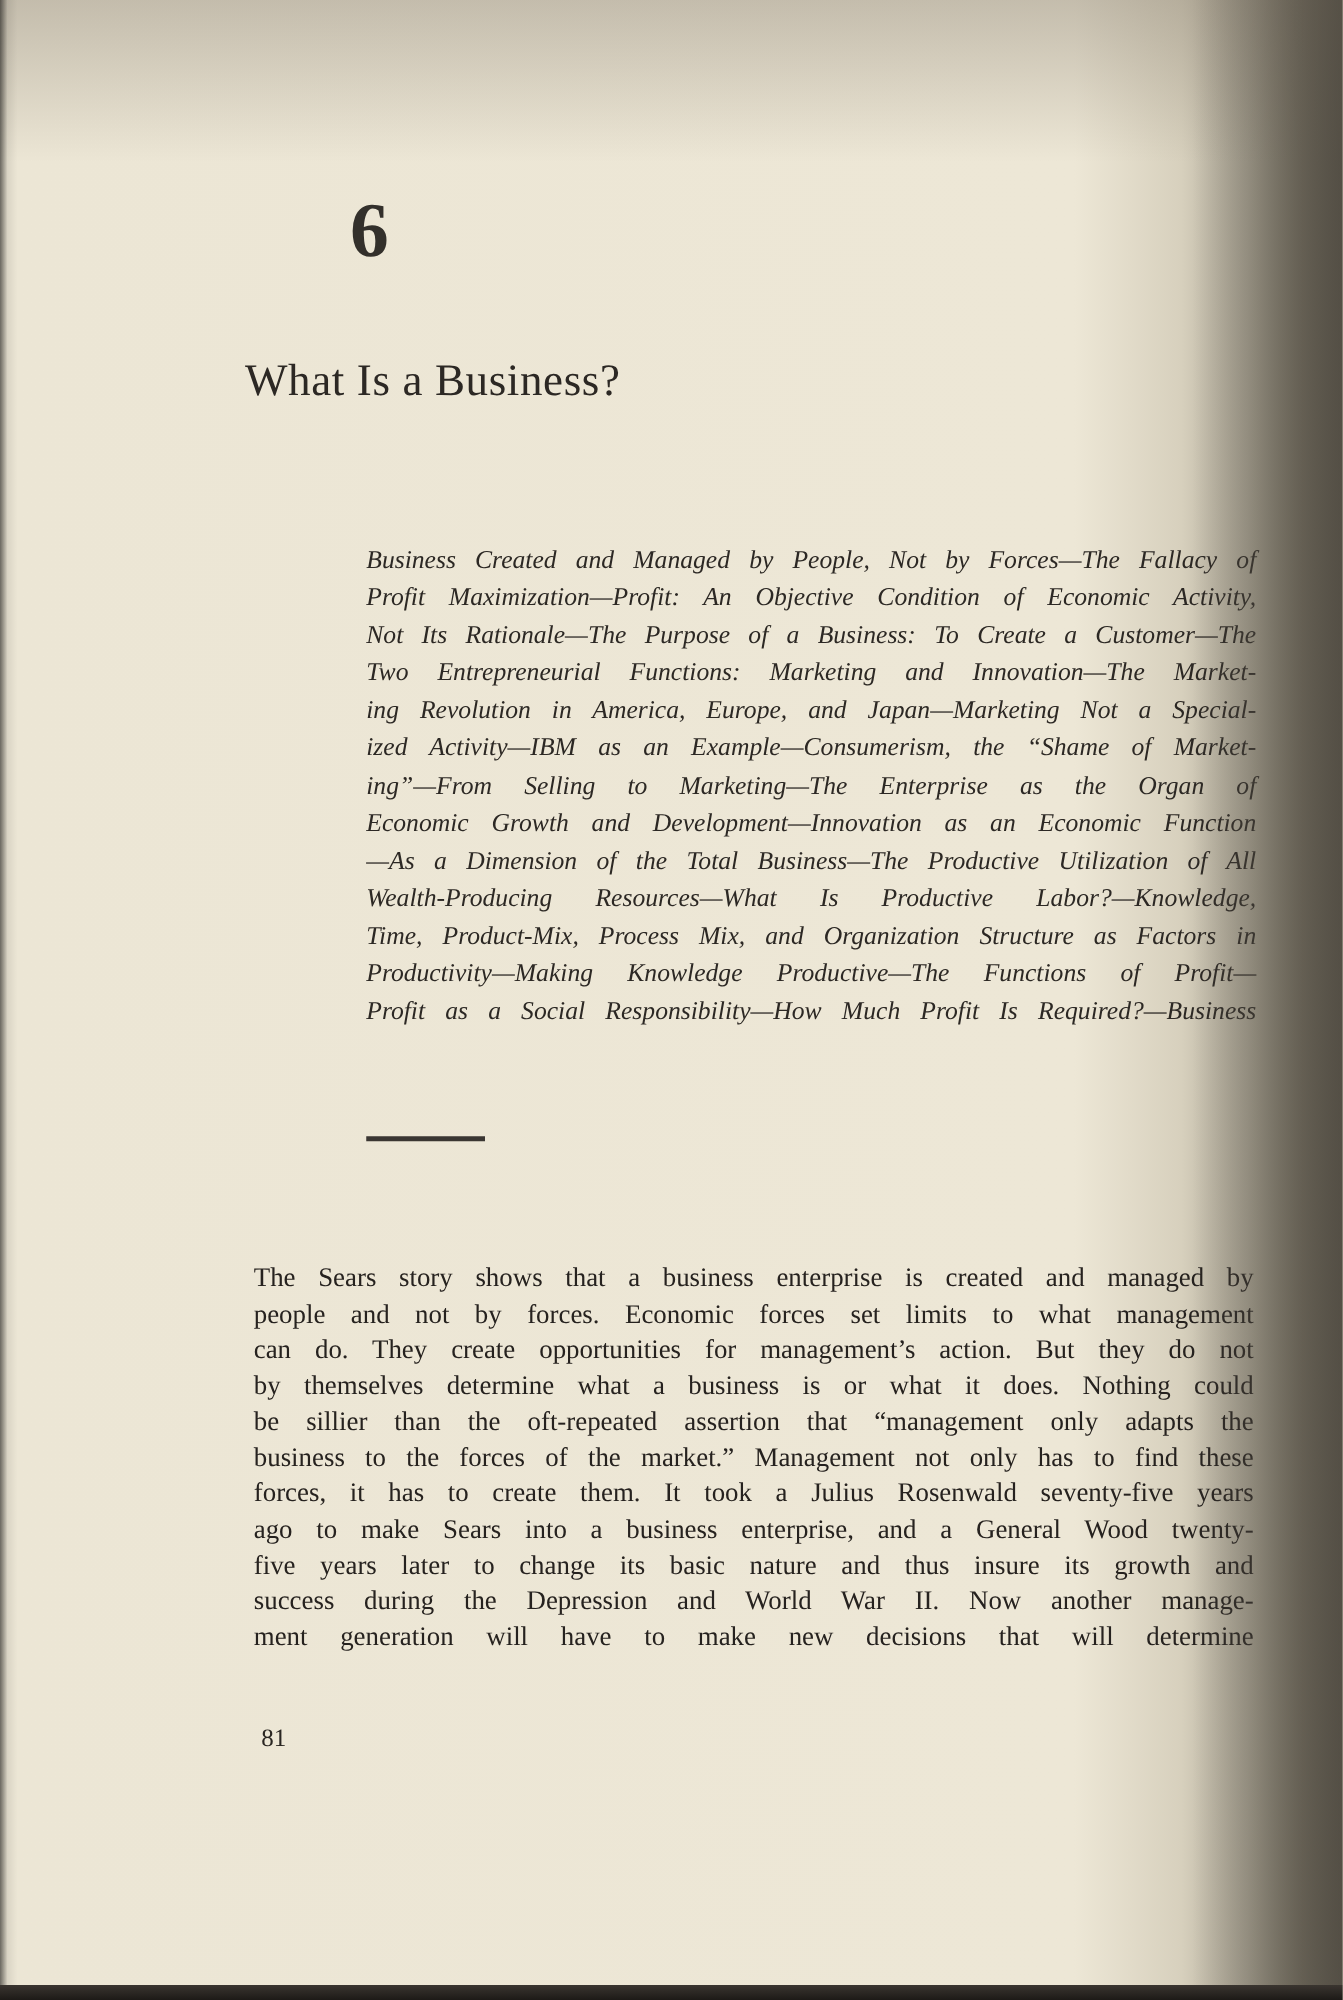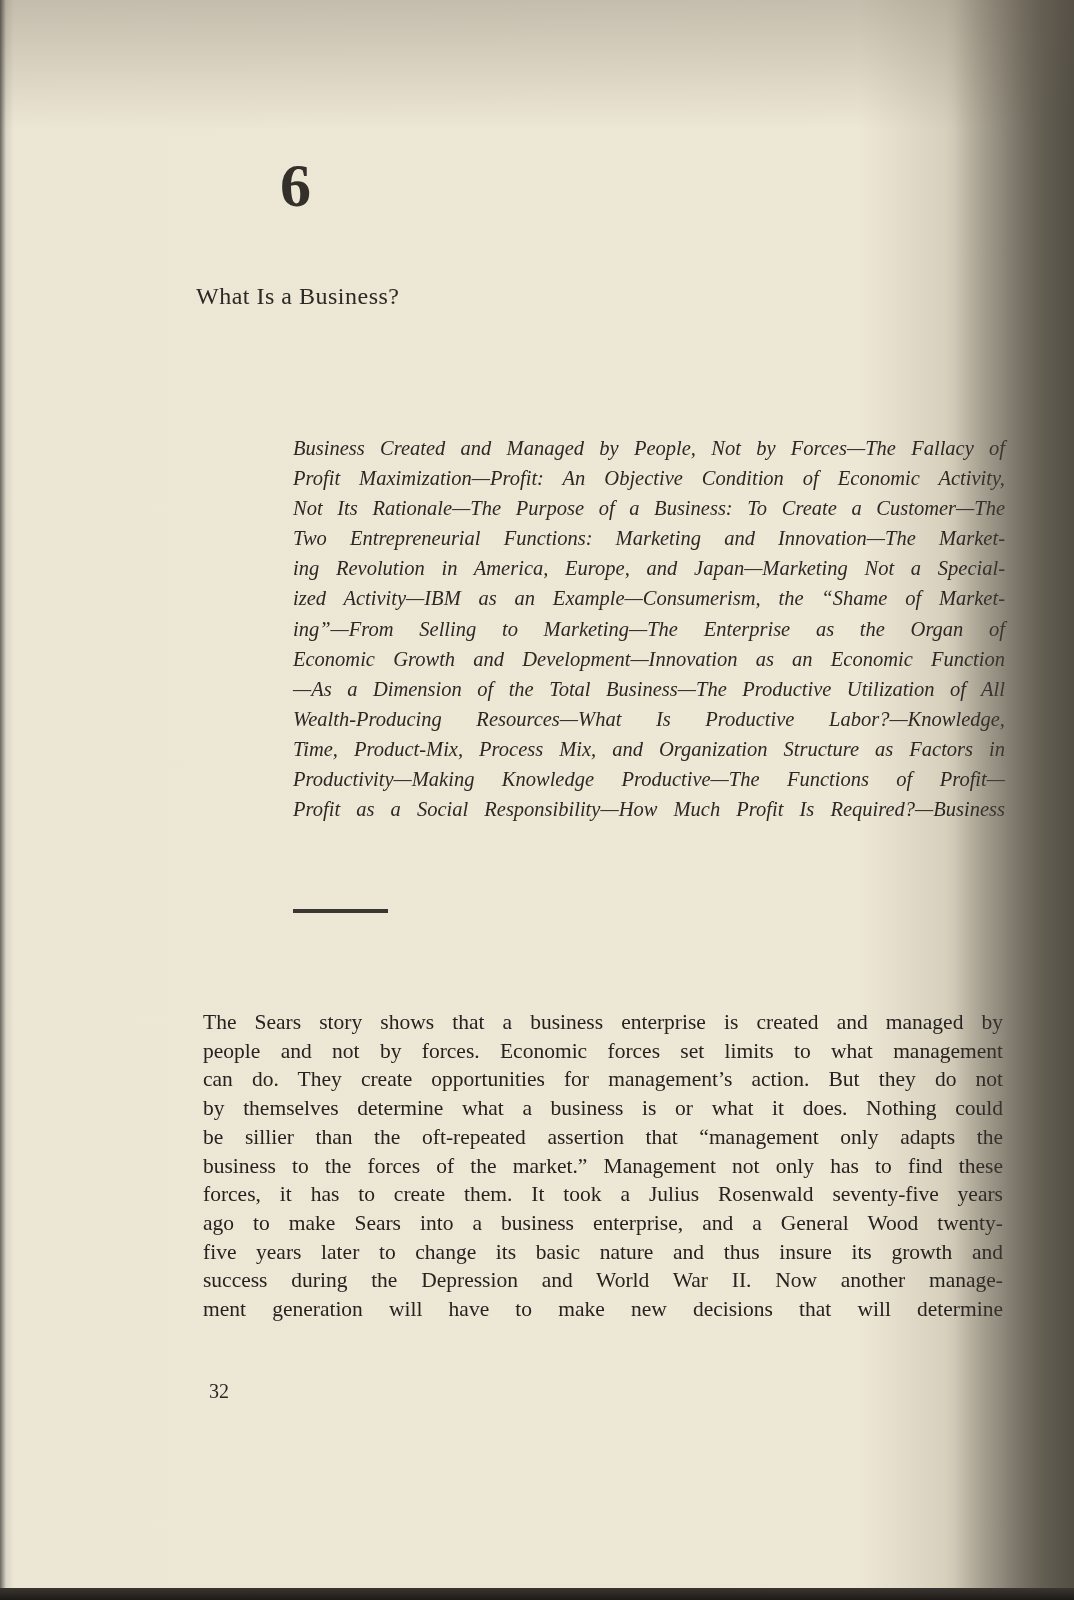--- a/index.html
+++ b/index.html
@@ -35,21 +35,21 @@
       top: 150px;
       font-size: 62px;
       font-weight: bold;
       color: #33302b;
       letter-spacing: 0;
     }
     .chapter-title {
       position: absolute;
       left: 196px;
       top: 283px;
-      font-size: 24px;
+      font-size: 36px;
       color: #2c2824;
       letter-spacing: 0.5px;
       text-align: center;
     }
     .summary {
       position: absolute;
       left: 293px;
       top: 433px;
       width: 720px;
       font-size: 20.5px;
@@ -142,17 +142,17 @@
     <span class="line">by themselves determine what a business is or what it does. Nothing could</span>
     <span class="line">be sillier than the oft-repeated assertion that “management only adapts the</span>
     <span class="line">business to the forces of the market.” Management not only has to find these</span>
     <span class="line">forces, it has to create them. It took a Julius Rosenwald seventy-five years</span>
     <span class="line">ago to make Sears into a business enterprise, and a General Wood twenty-</span>
     <span class="line">five years later to change its basic nature and thus insure its growth and</span>
     <span class="line">success during the Depression and World War II. Now another manage-</span>
     <span class="line">ment generation will have to make new decisions that will determine</span>
   </div>
 
-  <div class="page-number">32</div>
+  <div class="page-number">81</div>
 
   <div class="fade-right"></div>
   <div class="bottom-edge"></div>
 </div>
 
 </body></html>

